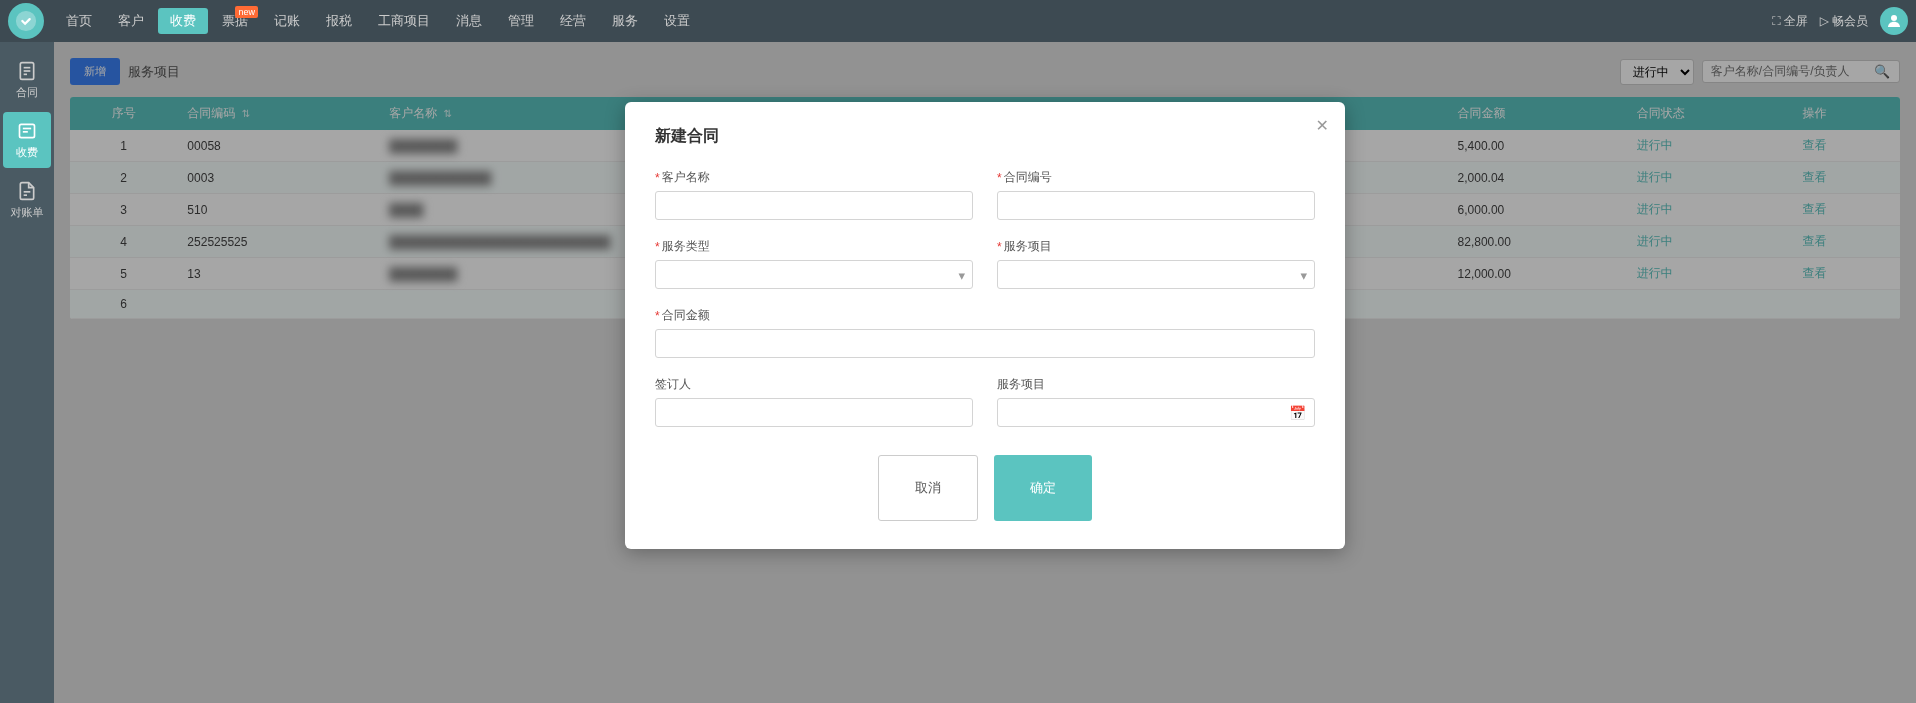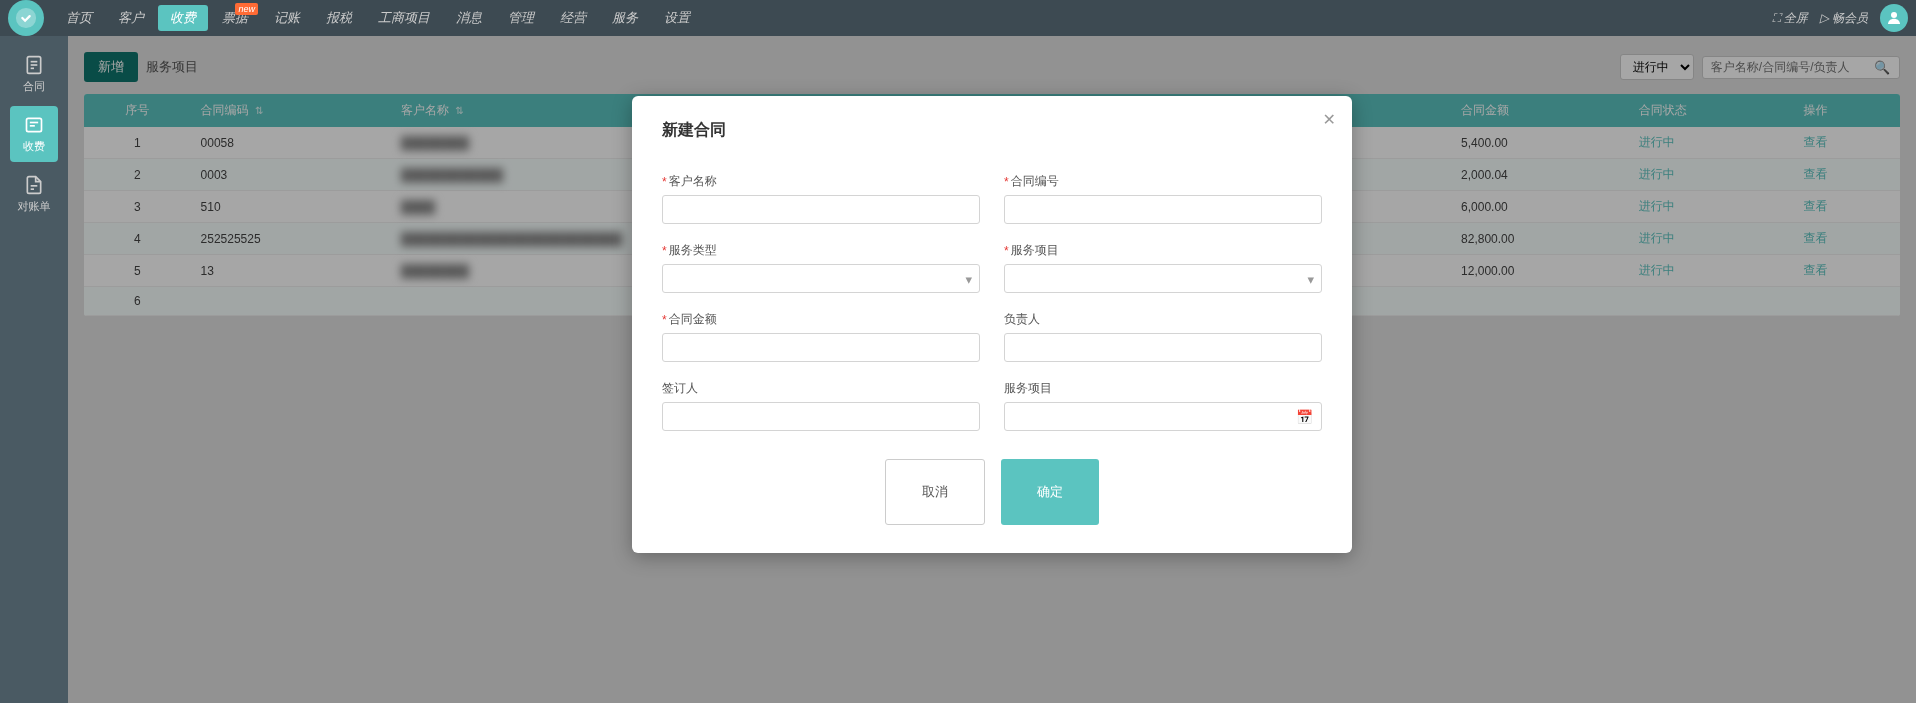--- a/index.html
+++ b/index.html
@@ -1,26 +1,25 @@
 <!DOCTYPE html>
 <html><head>
   <meta charset="utf-8">
   <style>
     * { box-sizing: border-box; margin: 0; padding: 0; }
     body { font-family: "Microsoft YaHei", Arial, sans-serif; font-size: 13px; background: #e8e8e8; display: flex; flex-direction: column; height: 703px; overflow: hidden; }
 
     
     .top-nav {
       background: #3d4a52;
-      height: 36px;
+      height: 42px;
       display: flex;
       align-items: center;
       padding: 0 8px;
       flex-shrink: 0;
-      font-style: italic;
     }
     .top-nav-logo {
       width: 36px;
       height: 36px;
       background: #5bc4c0;
       border-radius: 50%;
       display: flex; align-items: center; justify-content: center;
       margin-right: 10px;
       flex-shrink: 0;
     }
@@ -74,21 +73,21 @@
 
     
     .main-layout {
       display: flex;
       flex: 1;
       overflow: hidden;
     }
 
     
     .sidebar {
-      width: 68px;
+      width: 54px;
       background: #4a5a63;
       display: flex;
       flex-direction: column;
       align-items: center;
       padding-top: 10px;
       gap: 4px;
       flex-shrink: 0;
     }
     .sidebar-item {
       display: flex;
@@ -118,27 +117,27 @@
     }
 
     
     .toolbar {
       display: flex;
       align-items: center;
       gap: 8px;
       margin-bottom: 12px;
     }
     .btn-new {
-      background: #0f766e;
+      background: #3b82f6;
       color: #fff;
       border: none;
       padding: 6px 14px;
       border-radius: 3px;
       cursor: pointer;
-      font-size: 13px;
+      font-size: 11px;
     }
     .toolbar-label {
       color: #555;
       font-size: 13px;
     }
     .toolbar-spacer { flex: 1; }
     .status-select {
       border: 1px solid #ccc;
       padding: 4px 8px;
       border-radius: 3px;
@@ -220,21 +219,21 @@
       background: #fff;
       border-radius: 6px;
       width: 720px;
       padding: 24px 30px 28px;
       position: relative;
       box-shadow: 0 4px 20px rgba(0,0,0,0.3);
     }
     .modal-title {
       font-size: 16px;
       color: #333;
-      margin-bottom: 32px;
+      margin-bottom: 22px;
       font-weight: bold;
     }
     .modal-close {
       position: absolute;
       top: 14px; right: 16px;
       cursor: pointer;
       color: #999;
       font-size: 16px;
       background: none;
       border: none;
@@ -572,26 +571,20 @@
         </div>
 
         <div class="form-row">
           <div class="form-group">
             <label class="form-label">
               <span class="required-star">*</span>
               <span>合同金额</span>
             </label>
             <input class="form-input" type="text" style="">
           </div>
-          <div class="form-group">
-            <label class="form-label">
-              <span>负责人</span>
-            </label>
-            <input class="form-input" type="text" style="">
-          </div>
         </div>
 
         <div class="form-row">
           <div class="form-group">
             <label class="form-label">
               <span>签订人</span>
             </label>
             <input class="form-input" type="text" style="">
           </div>
           <div class="form-group">

